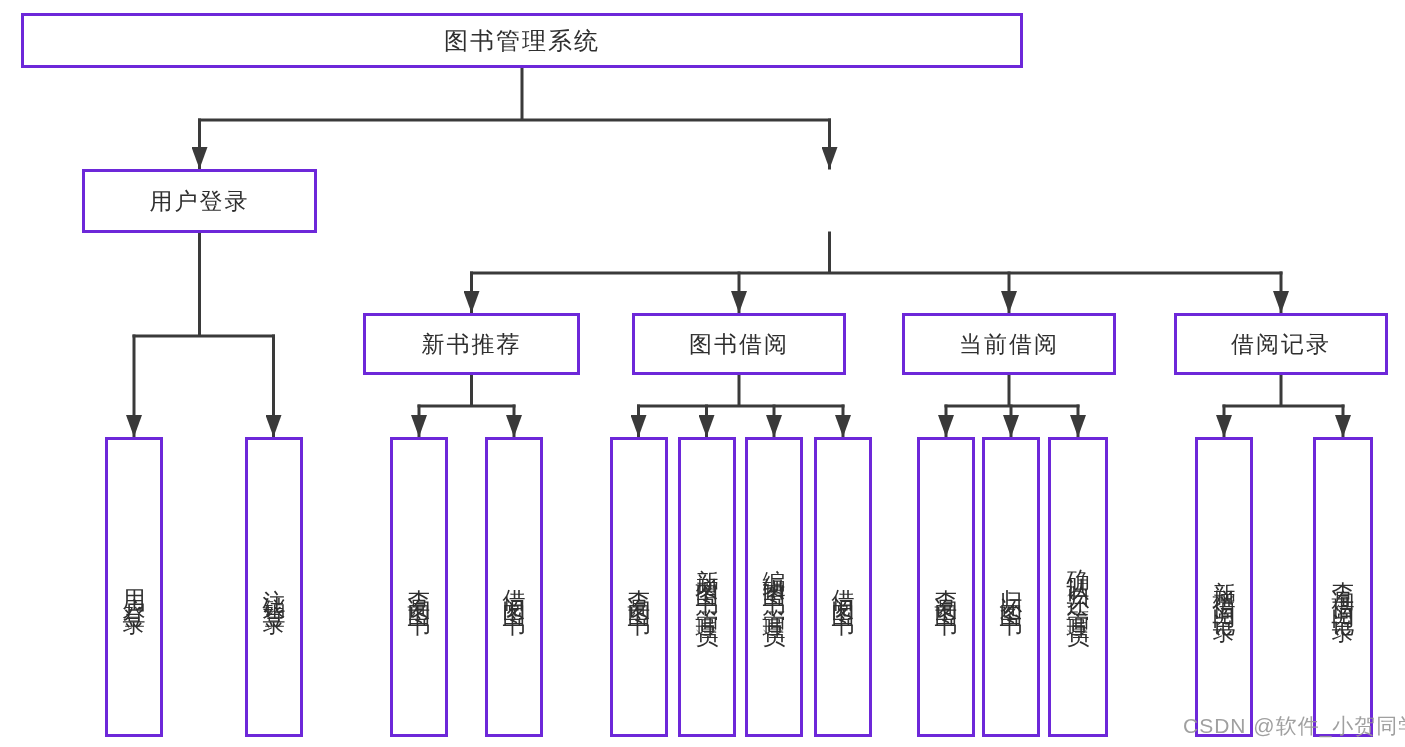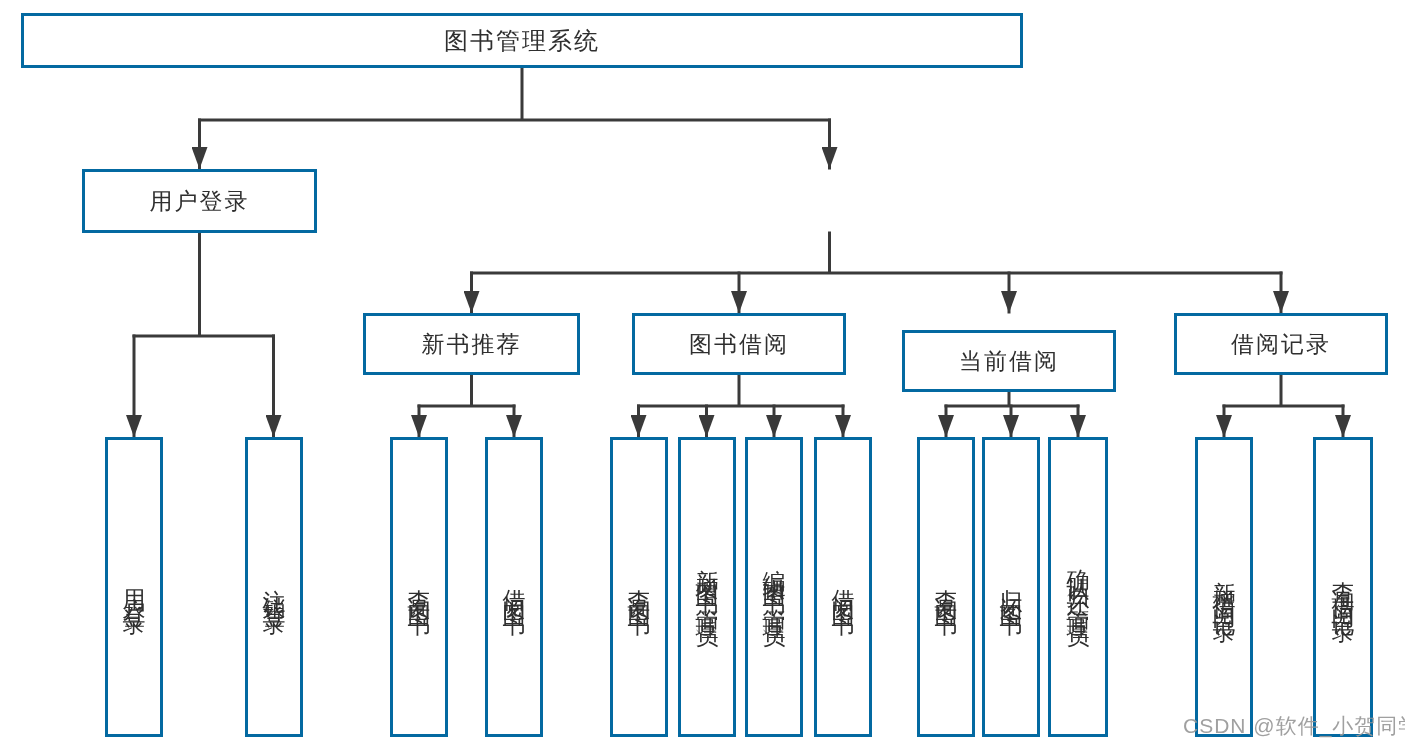--- a/index.html
+++ b/index.html
@@ -17,21 +17,21 @@
   }
   .wires {
     position: absolute;
     left: 0;
     top: 0;
     z-index: 1;
   }
   .box {
     position: absolute;
     box-sizing: border-box;
-    border: 3px solid #0369a1;
+    border: 3px solid #6d28d9;
     background: #ffffff;
     display: flex;
     align-items: center;
     justify-content: center;
     color: #2f2f2f;
     z-index: 2;
   }
   .bh {
     font-size: 23px;
     letter-spacing: 2px;
@@ -113,21 +113,21 @@
       <line x1="1343" y1="406" x2="1343" y2="436" marker-end="url(#arw)"></line>
     </g>
   </svg>
 
   <div class="box bh root" style="left:21px;top:13px;width:1002px;height:55px;">图书管理系统</div>
 
   <div class="box bh l2" style="left:82px;">用户登录</div>
 
   <div class="box bh l3" style="left:363px;width:217px;">新书推荐</div>
   <div class="box bh l3" style="left:632px;">图书借阅</div>
-  <div class="box bh l3" style="left:902px;margin-top:17px;">当前借阅</div>
+  <div class="box bh l3" style="left:902px;">当前借阅</div>
   <div class="box bh l3" style="left:1174px;">借阅记录</div>
 
   <div class="box bv" style="left:105px;">
     <span class="vt">用户登录</span>
   </div>
   <div class="box bv" style="left:245px;">
     <span class="vt">注销登录</span>
   </div>
 
   <div class="box bv" style="left:390px;">

